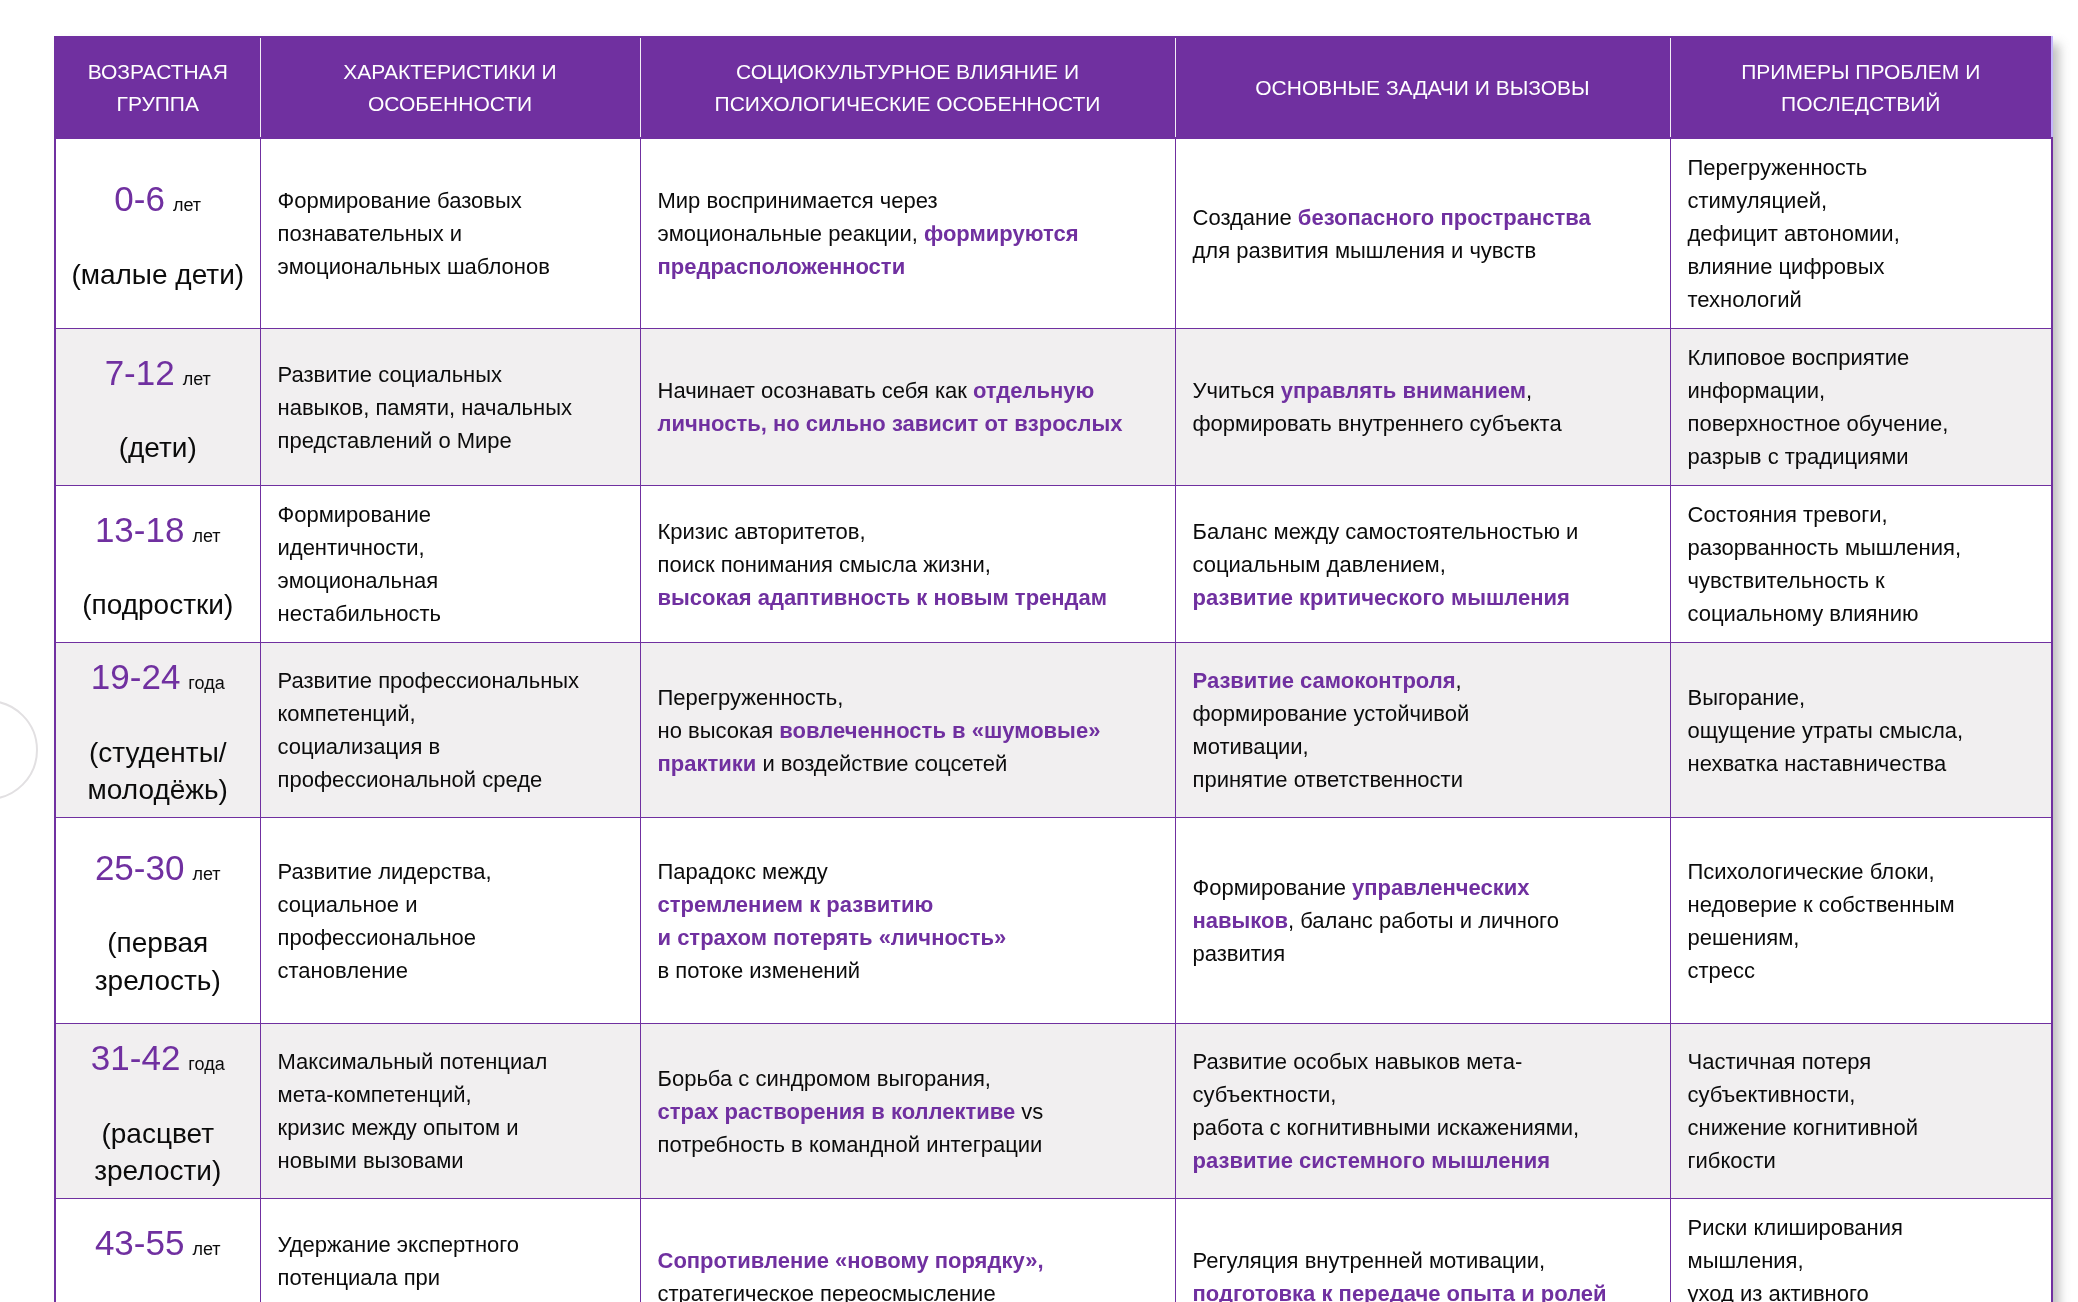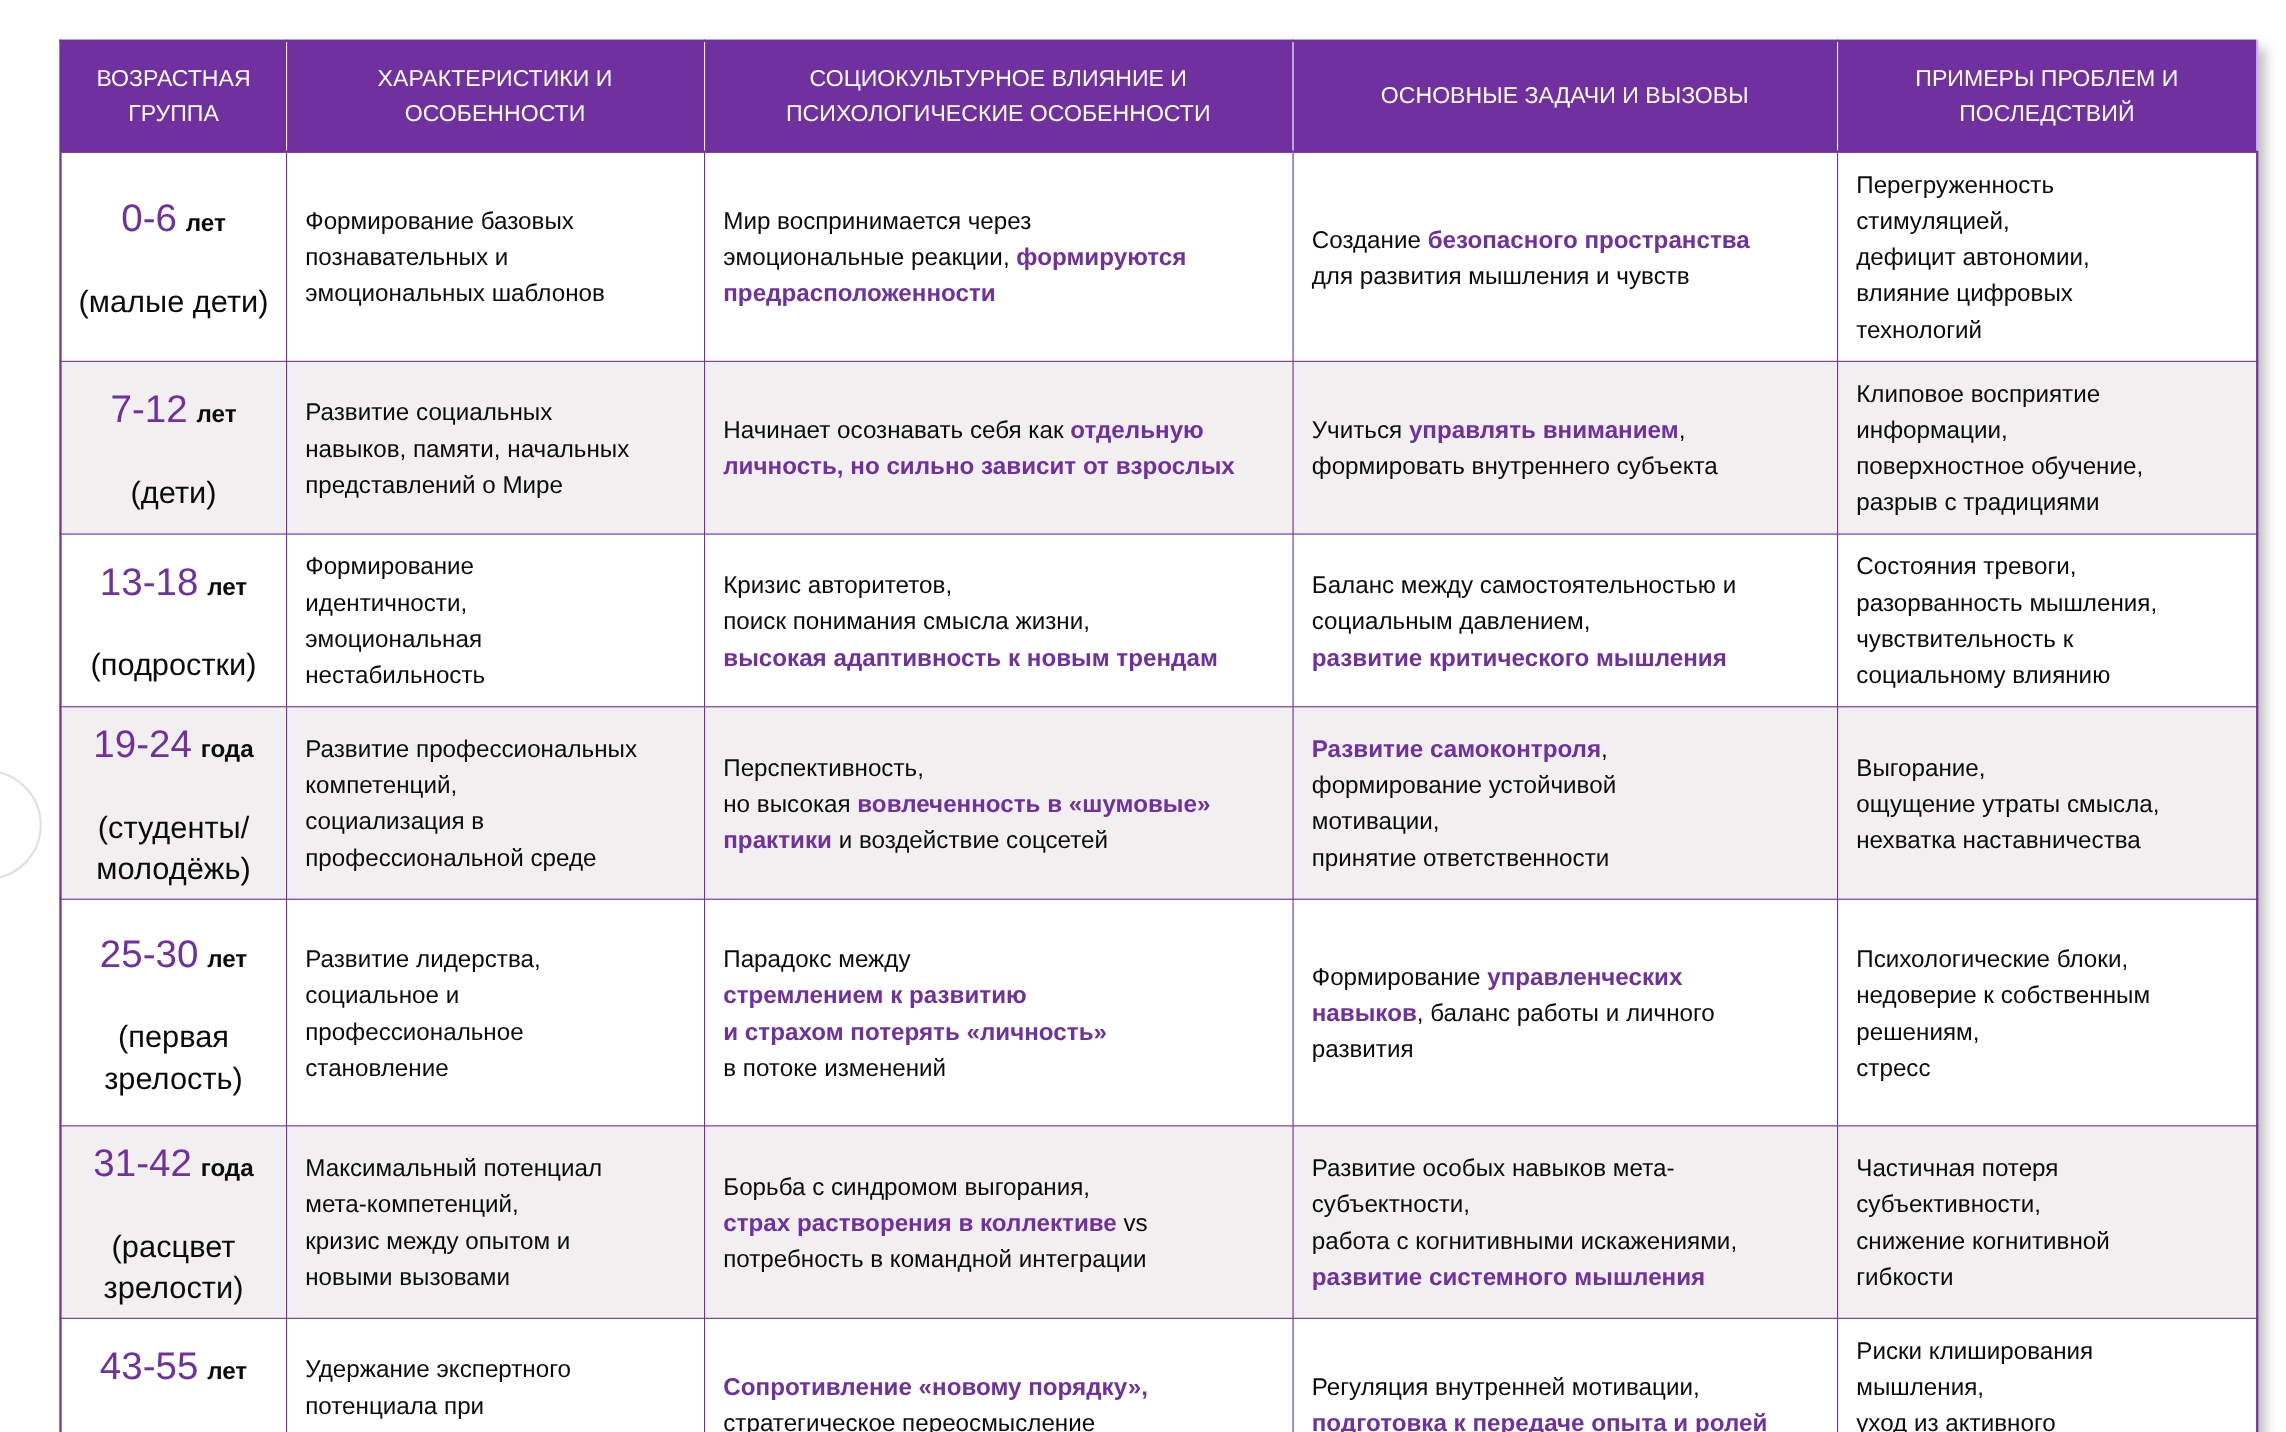--- a/index.html
+++ b/index.html
@@ -34,21 +34,21 @@
     padding:12px 17px; font-size:22px; line-height:1.5; color:#0b0b0b;
     background:#ffffff;
   }
   tr.shaded td { background:#f1eff0; }
 
   .accent { color:#7030A0; font-weight:bold; }
 
   td.age-cell { text-align:center; padding:8px 6px; }
   .age-line { white-space:nowrap; }
   .age-range { font-size:35px; color:#7030A0;text-align:center; }
-  .age-unit  { font-size:22px; color:#0b0b0b; margin-left:8px;font-weight:bold; }
+  .age-unit  { font-size:18px; color:#0b0b0b; margin-left:8px; }
   .age-label { font-size:28px; color:#0b0b0b; margin-top:30px; line-height:1.35; }
 </style>
 </head>
 <body>
 
 <div class="deco-circle"></div>
 
 <div class="table-wrap">
   <table class="age-table">
     <colgroup>
@@ -97,21 +97,21 @@
           <td><span>Кризис авторитетов,</span><br><span>поиск понимания смысла жизни,</span><br><span></span><span class="accent">высокая адаптивность к новым трендам</span></td>
           <td><span>Баланс между самостоятельностью и</span><br><span>социальным давлением,</span><br><span></span><span class="accent">развитие критического мышления</span></td>
           <td><span>Состояния тревоги,</span><br><span>разорванность мышления,</span><br><span>чувствительность к</span><br><span>социальному влиянию</span></td>
         </tr>
         <tr class="shaded" style="height: 118px;">
           <td class="age-cell">
             <div class="age-line"><span class="age-range">19-24</span><span class="age-unit">года</span></div>
             <div class="age-label">(студенты/<br>молодёжь)</div>
           </td>
           <td><span>Развитие профессиональных</span><br><span>компетенций,</span><br><span>социализация в</span><br><span>профессиональной среде</span></td>
-          <td><span>Перспективность,</span><br><span>но высокая </span><span class="accent">вовлеченность в «шумовые»</span><br><span class="accent">практики</span><span> и воздействие соцсетей</span></td>
+          <td><span>Перегруженность,</span><br><span>но высокая </span><span class="accent">вовлеченность в «шумовые»</span><br><span class="accent">практики</span><span> и воздействие соцсетей</span></td>
           <td><span class="accent">Развитие самоконтроля</span><span>,</span><br><span>формирование устойчивой</span><br><span>мотивации,</span><br><span>принятие ответственности</span></td>
           <td><span>Выгорание,</span><br><span>ощущение утраты смысла,</span><br><span>нехватка наставничества</span></td>
         </tr>
         <tr style="height: 206px;">
           <td class="age-cell">
             <div class="age-line"><span class="age-range">25-30</span><span class="age-unit">лет</span></div>
             <div class="age-label">(первая<br>зрелость)</div>
           </td>
           <td><span>Развитие лидерства,</span><br><span>социальное и</span><br><span>профессиональное</span><br><span>становление</span></td>
           <td><span>Парадокс между</span><br><span></span><span class="accent">стремлением к развитию</span><br><span class="accent">и страхом потерять «личность»</span><span></span><br><span>в потоке изменений</span></td>

